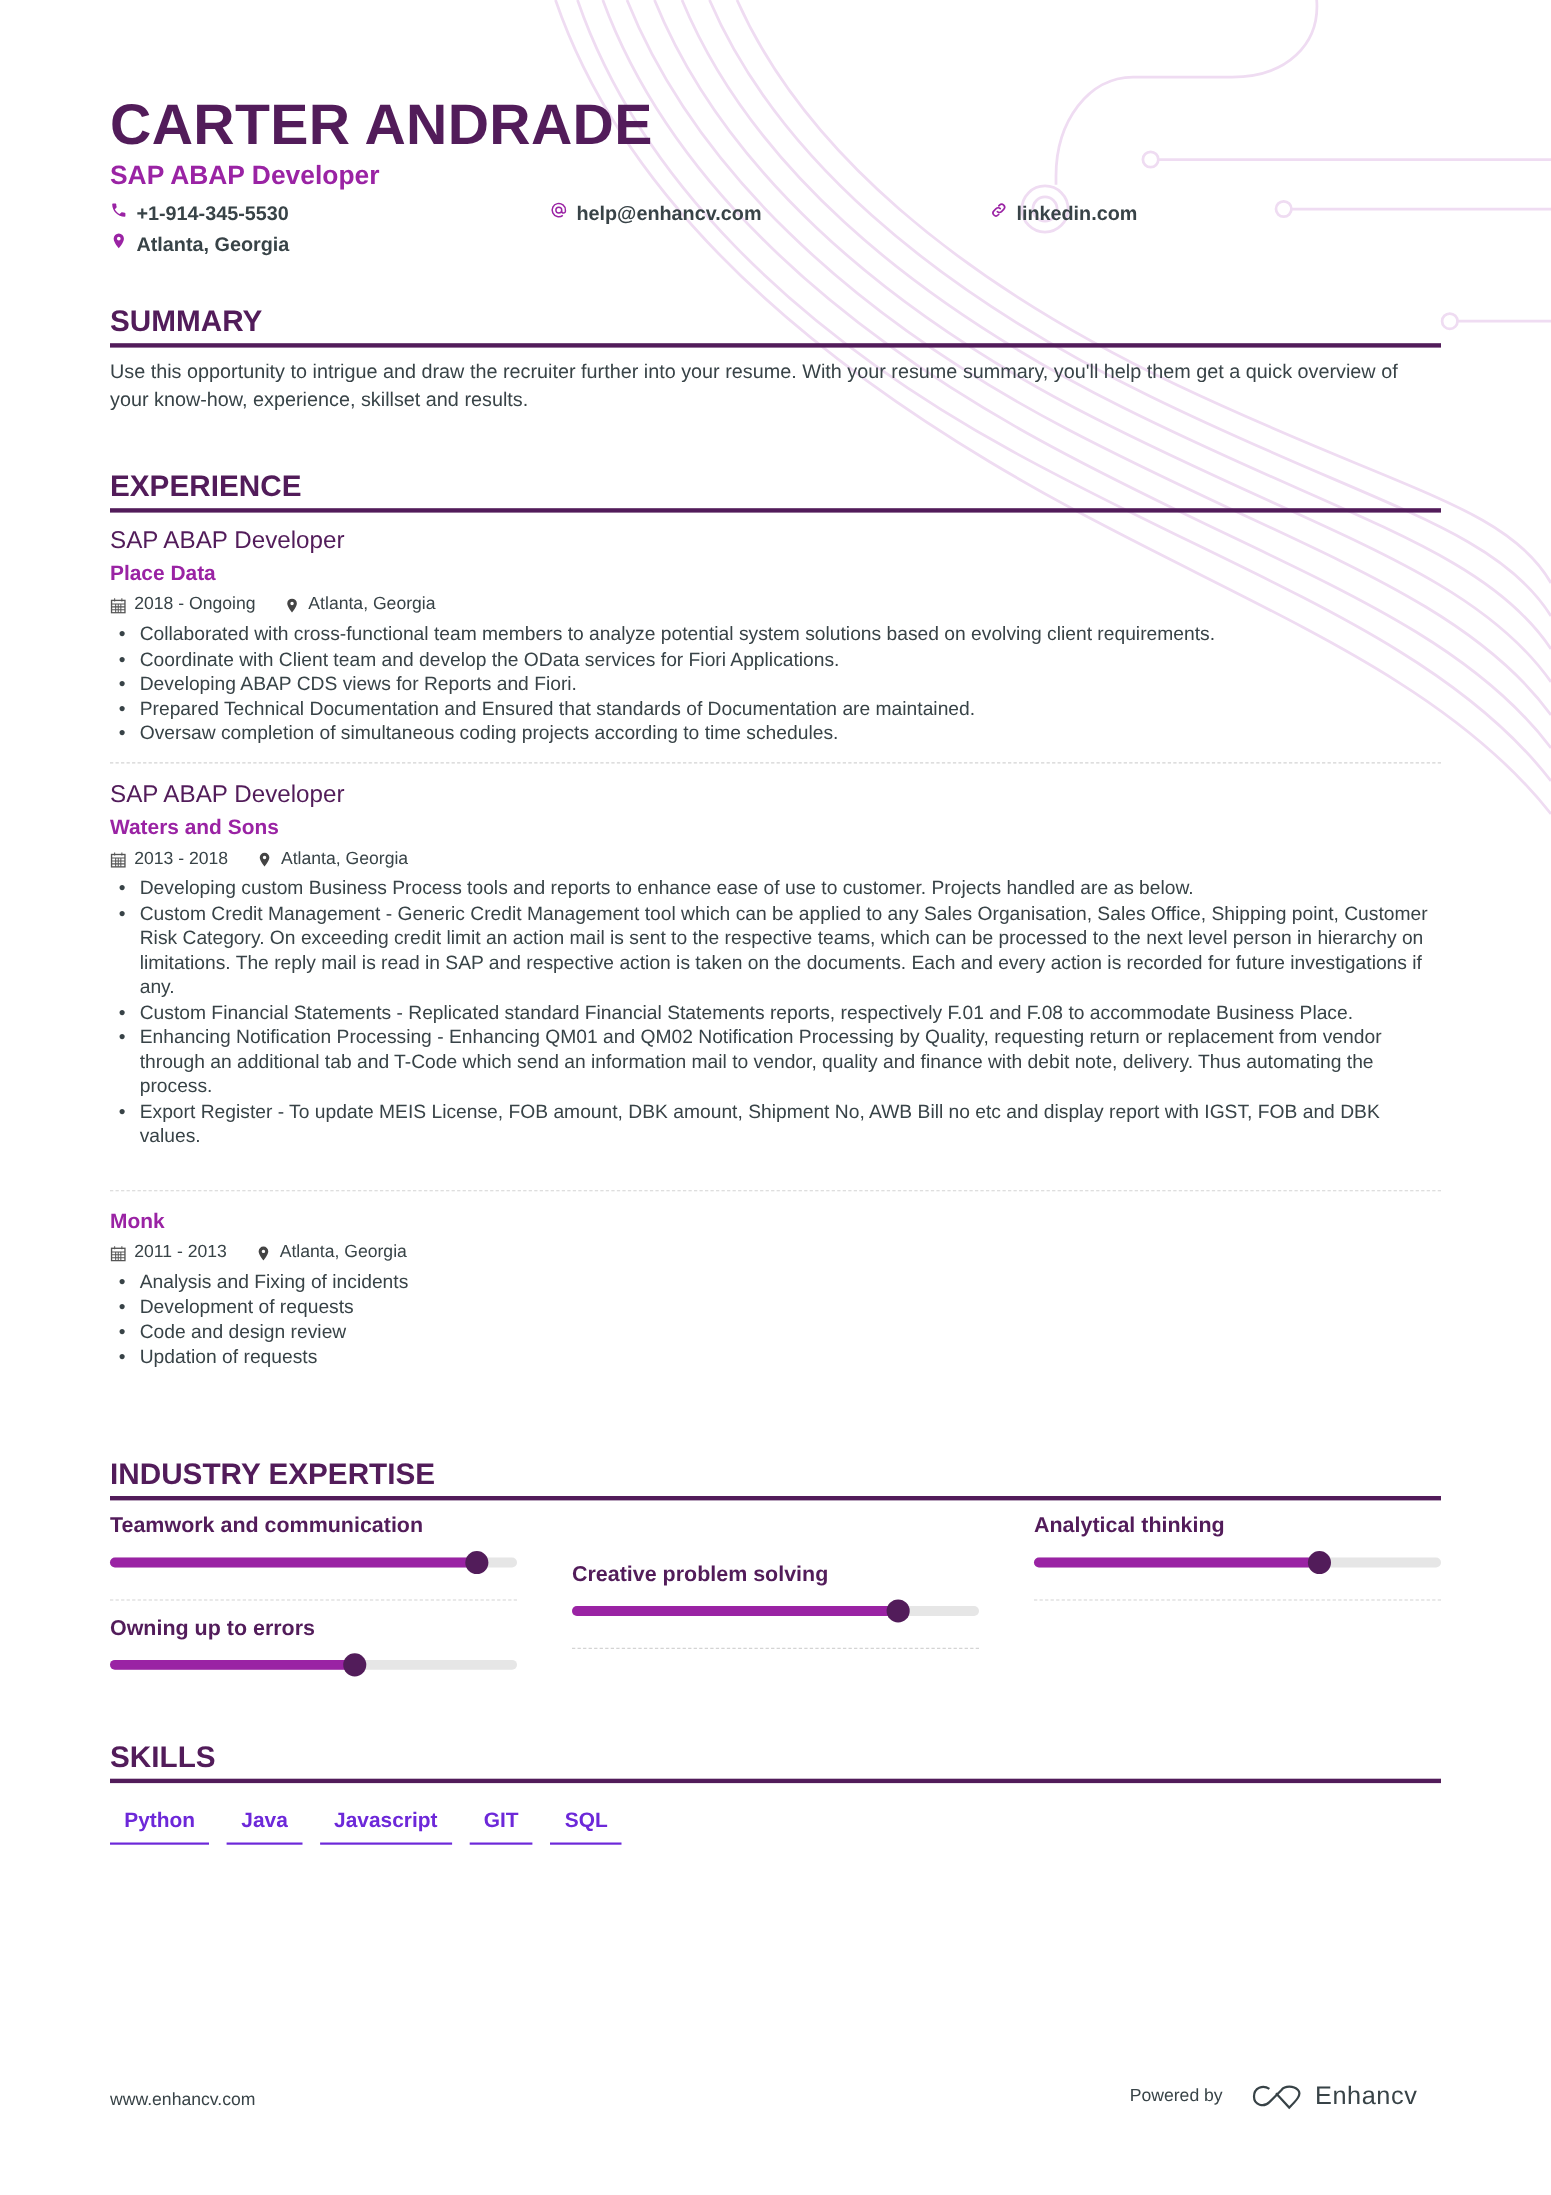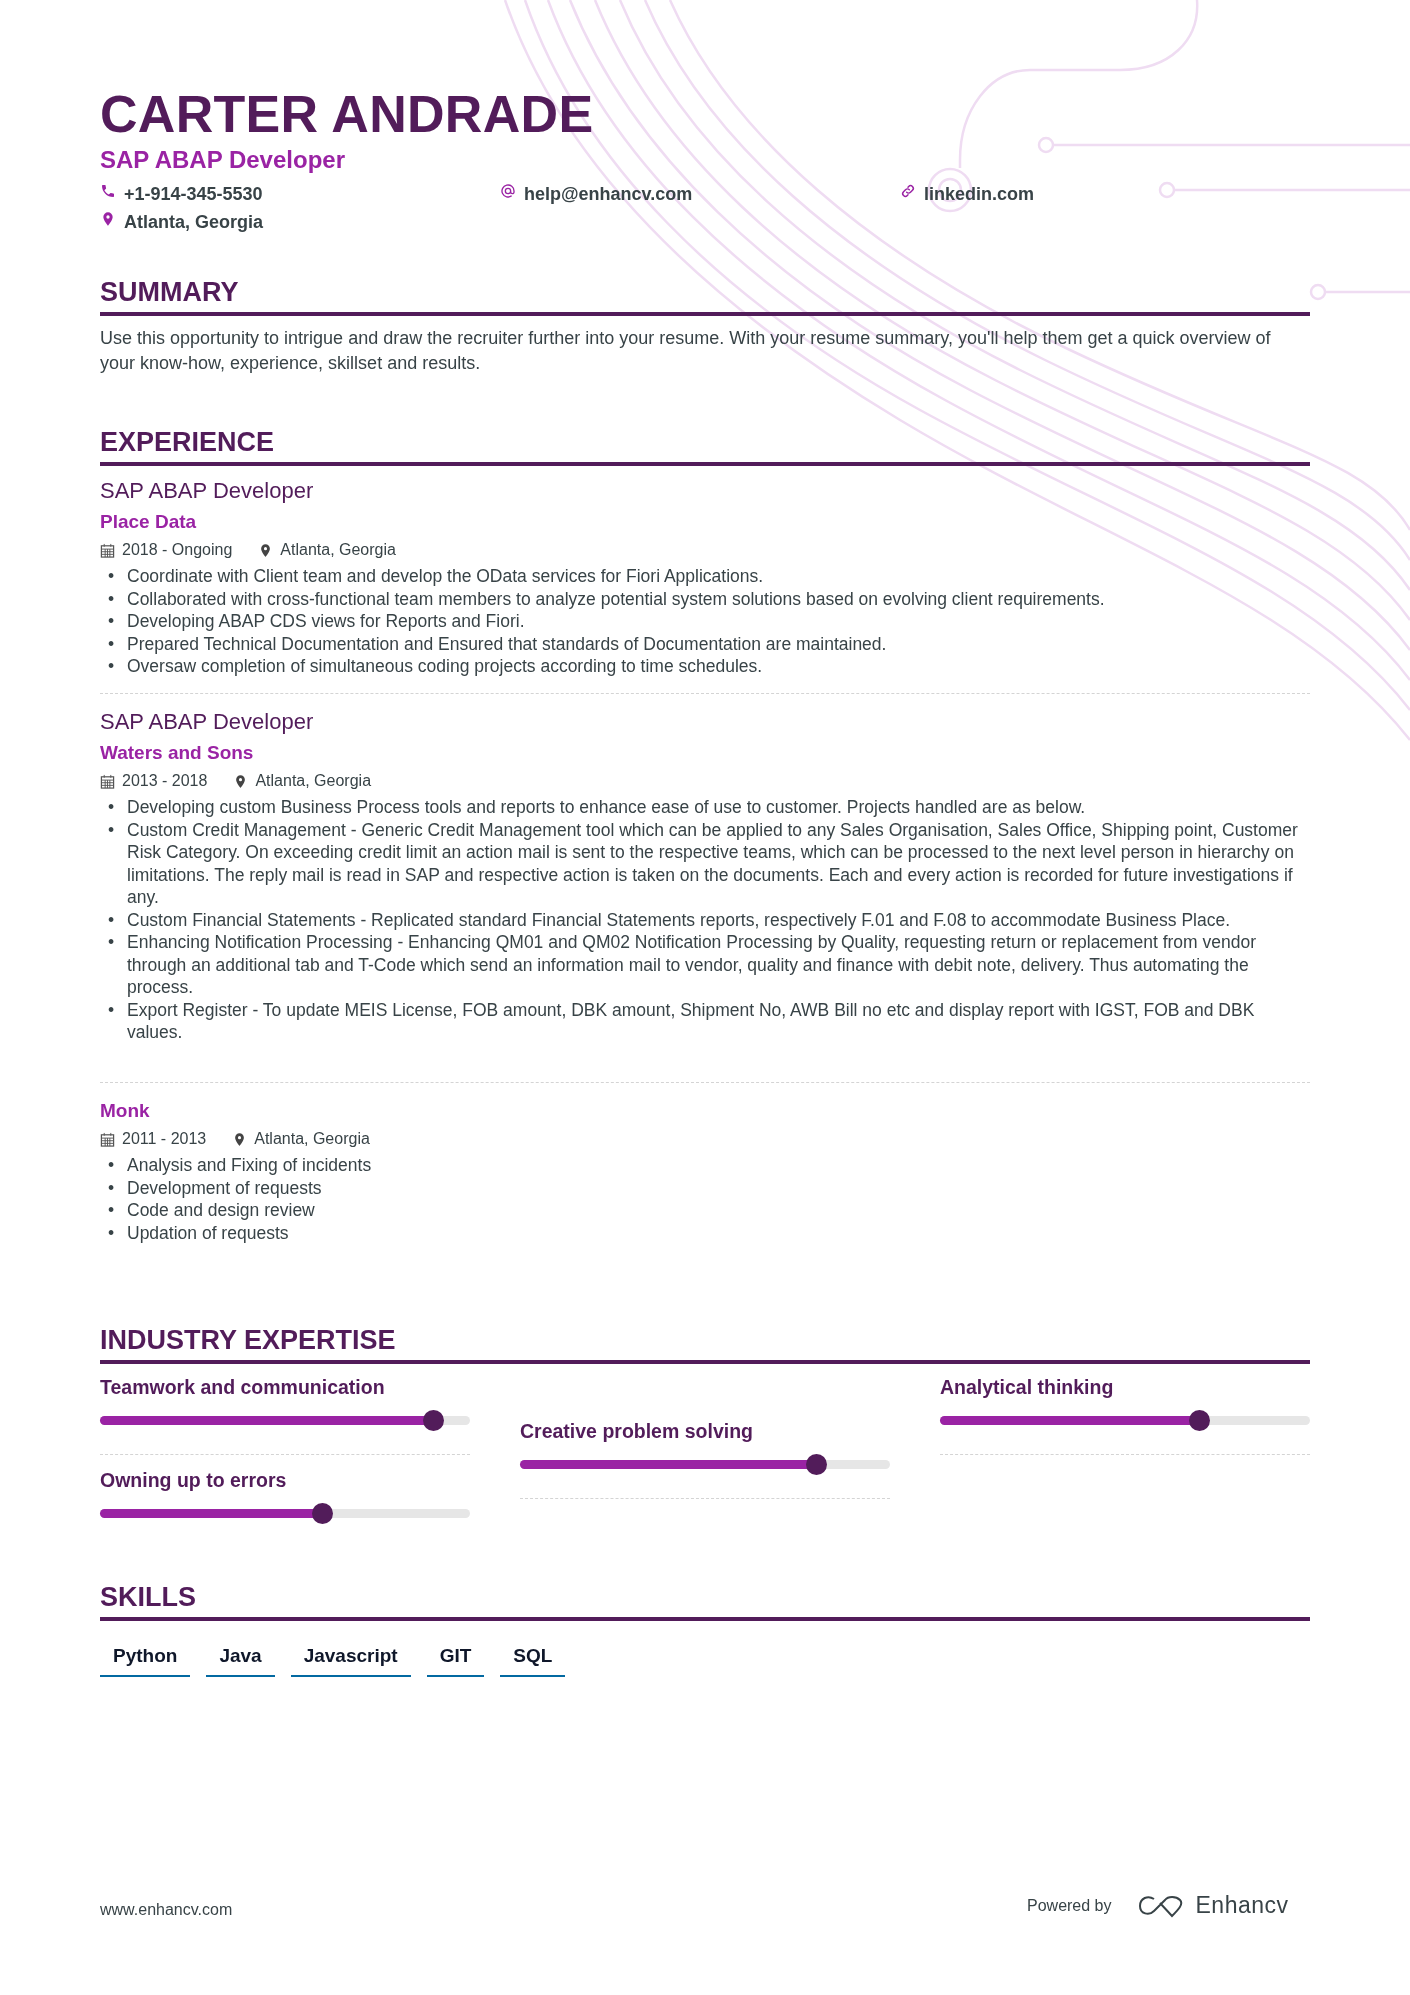--- a/index.html
+++ b/index.html
@@ -31,21 +31,21 @@
   .dash { position: absolute; left: 0; width: 1210px; border-top: 1.5px dashed #d4d4d4; }
 
   .skill { position: absolute; width: 370px; }
   .skill .label { font-size: 19.5px; font-weight: 700; color: #521c5a; line-height: 26px; }
   .skill .track { position: relative; margin-top: 16px; height: 9px; background: #e6e6e6; border-radius: 5px; }
   .skill .fill { position: absolute; left: 0; top: 0; height: 9px; background: #9a23a4; border-radius: 5px; }
   .skill .knob { position: absolute; top: -6px; width: 21px; height: 21px; border-radius: 50%; background: #521c5a; margin-left: -10px; }
   .skill .sep { position: absolute; left: 0; width: 370px; border-top: 1.5px dashed #d4d4d4; }
 
   .tags { position: absolute; top: 1640px; left: 0; display: flex; gap: 16px; }
-  .tag { font-size: 19px; font-weight: 700; color: #0f172a; padding: 4px 13px 7px; border-bottom: 2px solid #0369a1; line-height: 24px; }
+  .tag { font-size: 19px; font-weight: 700; color: #6d28d9; padding: 4px 13px 7px; border-bottom: 2px solid #6d28d9; line-height: 24px; }
 
   .footer-left { position: absolute; top: 1901px; left: 100px; font-size: 16px; color: #384347; z-index: 1; }
   .footer-right { position: absolute; top: 1892px; left: 1027px; display: flex; align-items: center; gap: 26px; z-index: 1; }
   .footer-right .powered { font-size: 16px; color: #384347; }
   .footer-right .brand { display: flex; align-items: center; gap: 12px; font-size: 23px; color: #384347; letter-spacing: 0.5px; }
 </style>
 </head>
 <body>
 
 <svg class="bg-deco" viewBox="0 0 1410 760" fill="none" stroke="#efdcf2" stroke-width="2.5">
@@ -118,22 +118,22 @@
           <path d="M1.5 6.5h13M4.5 1v3M11.5 1v3M5.5 6.5v8.5M8 6.5v8.5M10.5 6.5v8.5M1.5 9.3h13M1.5 12.1h13" stroke="#555" stroke-width="1"></path>
         </svg>
       <span>2018 - Ongoing</span>
       <span class="gap"></span>
       <svg viewBox="0 0 24 24">
           <path fill="#444" d="M12 2a7 7 0 0 0-7 7c0 5 7 13 7 13s7-8 7-13a7 7 0 0 0-7-7zm0 9.5A2.5 2.5 0 1 1 12 6.5a2.5 2.5 0 0 1 0 5z"></path>
         </svg>
       <span>Atlanta, Georgia</span>
     </div>
     <ul>
+      <li>Collaborated with cross-functional team members to analyze potential system solutions based on evolving client requirements.</li>
       <li>Coordinate with Client team and develop the OData services for Fiori Applications.</li>
-      <li>Collaborated with cross-functional team members to analyze potential system solutions based on evolving client requirements.</li>
       <li>Developing ABAP CDS views for Reports and Fiori.</li>
       <li>Prepared Technical Documentation and Ensured that standards of Documentation are maintained.</li>
       <li>Oversaw completion of simultaneous coding projects according to time schedules.</li>
     </ul>
   </div>
   <div class="dash" style="top:693px;"></div>
 
   <div class="job" style="top:707px;">
     <div class="role">SAP ABAP Developer</div>
     <div class="company">Waters and Sons</div>

